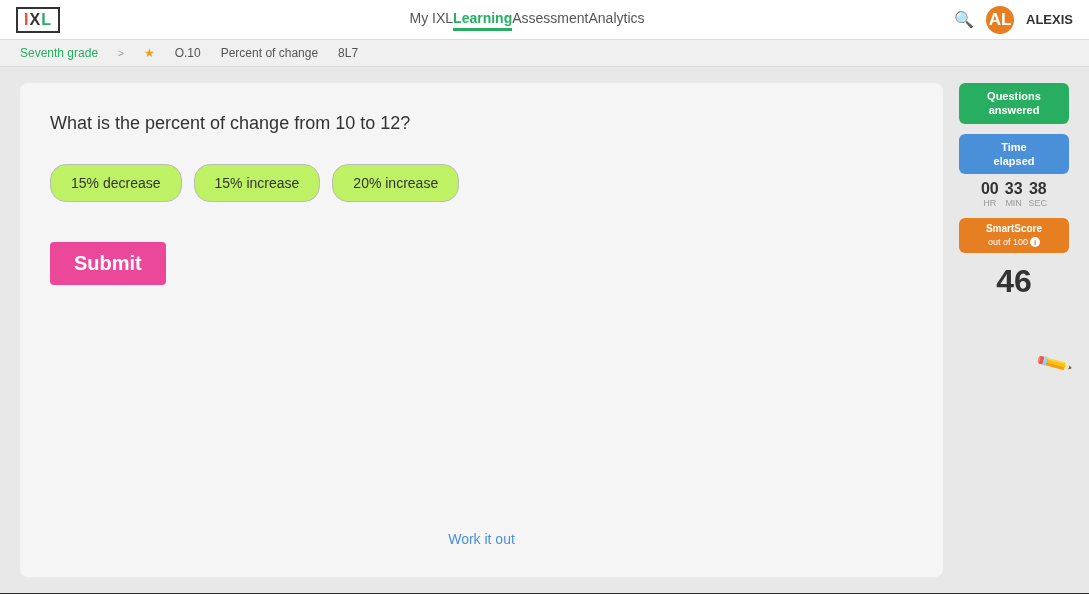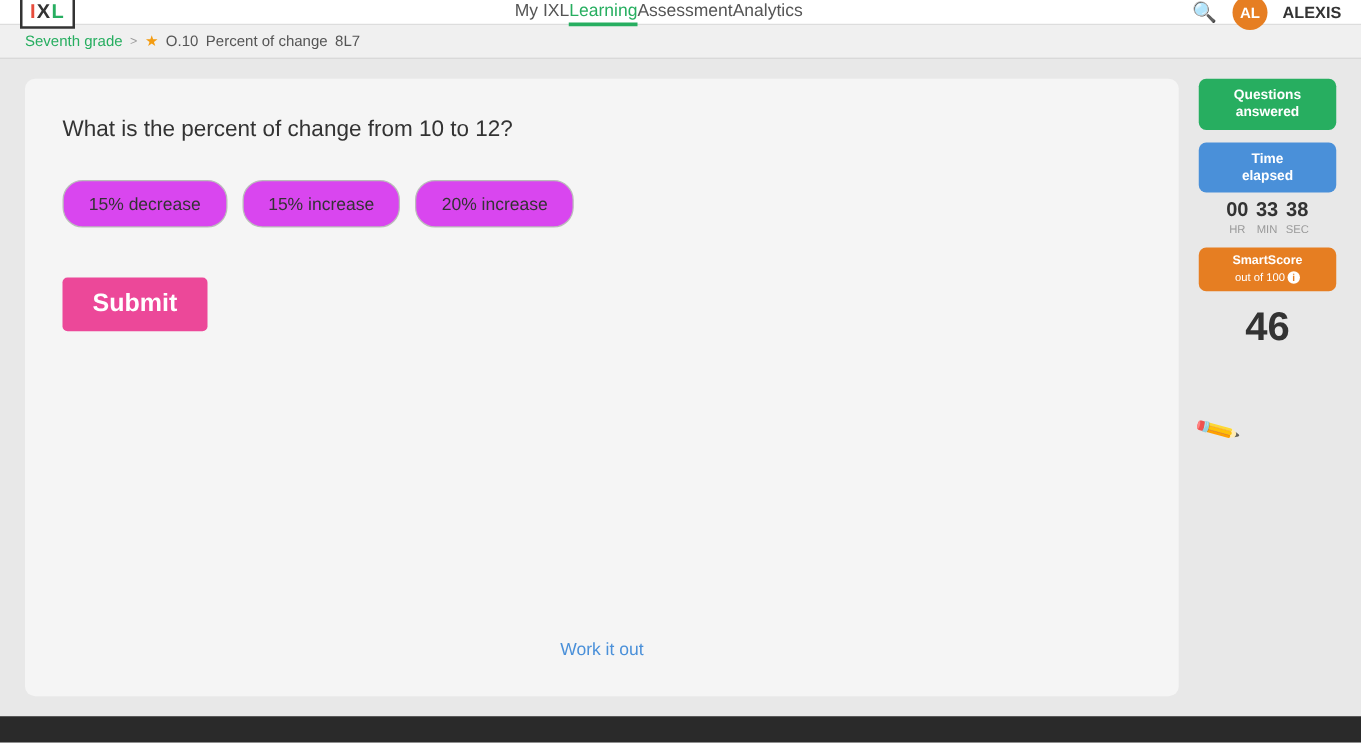--- a/index.html
+++ b/index.html
@@ -8,21 +8,21 @@
       background: #2a2a2a;
       width: 1089px;
       height: 594px;
       overflow: hidden;
       position: relative;
     }
 
     
     #navbar {
       background: #fff;
-      height: 20px;
+      height: 40px;
       display: flex;
       align-items: center;
       padding: 0 16px;
       border-bottom: 1px solid #ddd;
       position: relative;
     }
 
     #logo-area {
       display: flex;
       align-items: center;
@@ -53,21 +53,21 @@
       font-size: 14px;
       color: #555;
       cursor: pointer;
       text-decoration: none;
       padding: 2px 0;
     }
 
     .nav-link.active {
       color: #27ae60;
       border-bottom: 3px solid #27ae60;
-      font-weight: normal;
+      font-weight: bold;
     }
 
     .nav-right {
       display: flex;
       align-items: center;
       gap: 12px;
     }
 
     .search-icon-nav {
       font-size: 16px;
@@ -77,39 +77,39 @@
 
     .user-avatar {
       width: 28px;
       height: 28px;
       border-radius: 50%;
       background: #e67e22;
       display: flex;
       align-items: center;
       justify-content: center;
       color: white;
-      font-size: 12px;
+      font-size: 17px;
       font-weight: bold;
     }
 
     .user-name {
       font-size: 13px;
       color: #333;
       font-weight: bold;
     }
 
     
     #breadcrumb {
       background: #f0f0f0;
       padding: 6px 20px;
       font-size: 12px;
       color: #777;
       display: flex;
       align-items: center;
-      gap: 6px;
+      gap: 20px;
       border-bottom: 1px solid #ddd;
     }
 
     .breadcrumb-link {
       color: #27ae60;
       cursor: pointer;
       text-decoration: none;
     }
 
     .breadcrumb-separator {
@@ -153,21 +153,21 @@
     }
 
     #answer-options {
       display: flex;
       gap: 12px;
       flex-wrap: wrap;
       margin-bottom: 30px;
     }
 
     .answer-btn {
-      background: #d946ef;
+      background: #bef264;
       border: 1.5px solid #bbb;
       border-radius: 16px;
       padding: 10px 20px;
       font-size: 14px;
       color: #333;
       cursor: pointer;
       min-width: 110px;
       text-align: center;
       transition: background 0.15s;
     }
@@ -206,21 +206,21 @@
       font-size: 13px;
       margin-top: 2px;
     }
 
     
     #right-sidebar {
       width: 110px;
       display: flex;
       flex-direction: column;
       gap: 10px;
-      align-items: flex-start;
+      align-items: flex-end;
     }
 
     .stat-card {
       background: #27ae60;
       color: white;
       border-radius: 6px;
       padding: 6px 10px;
       text-align: center;
       width: 100%;
       font-size: 11px;

